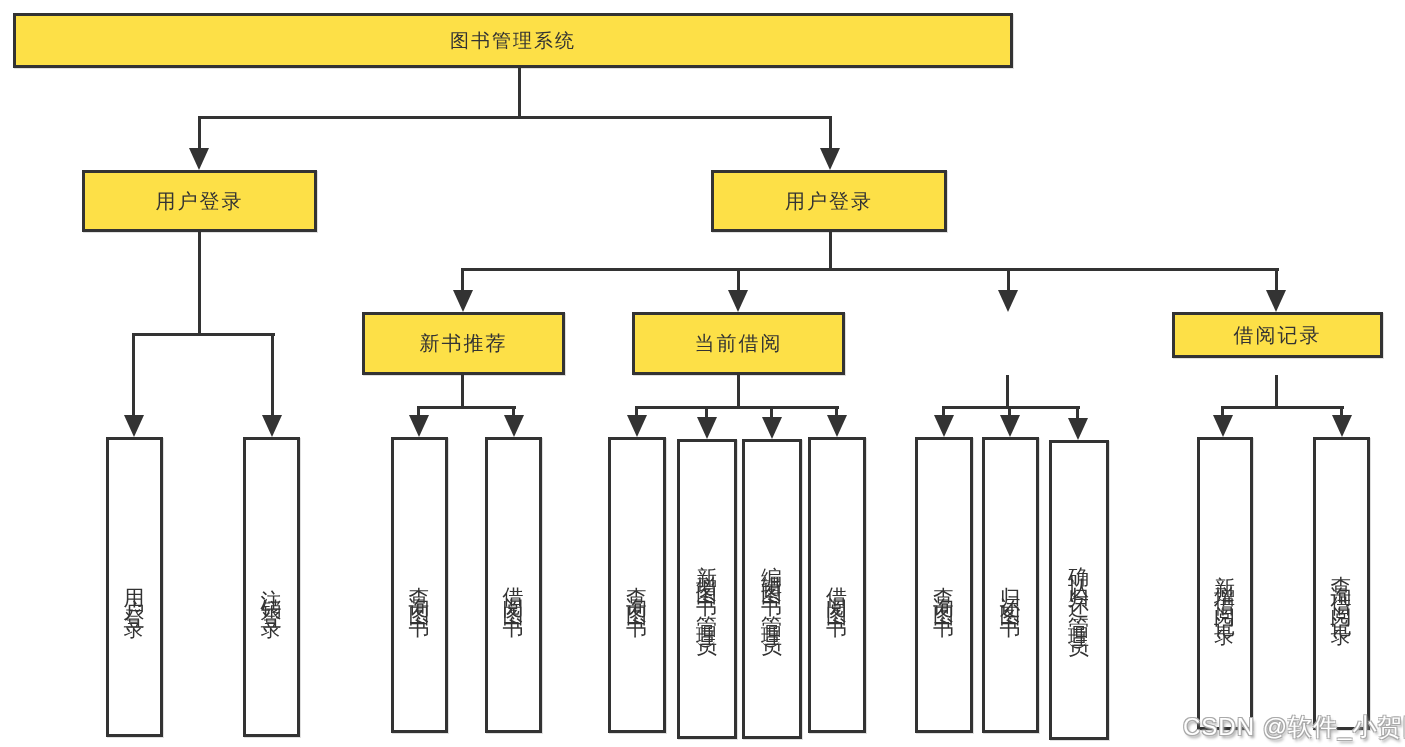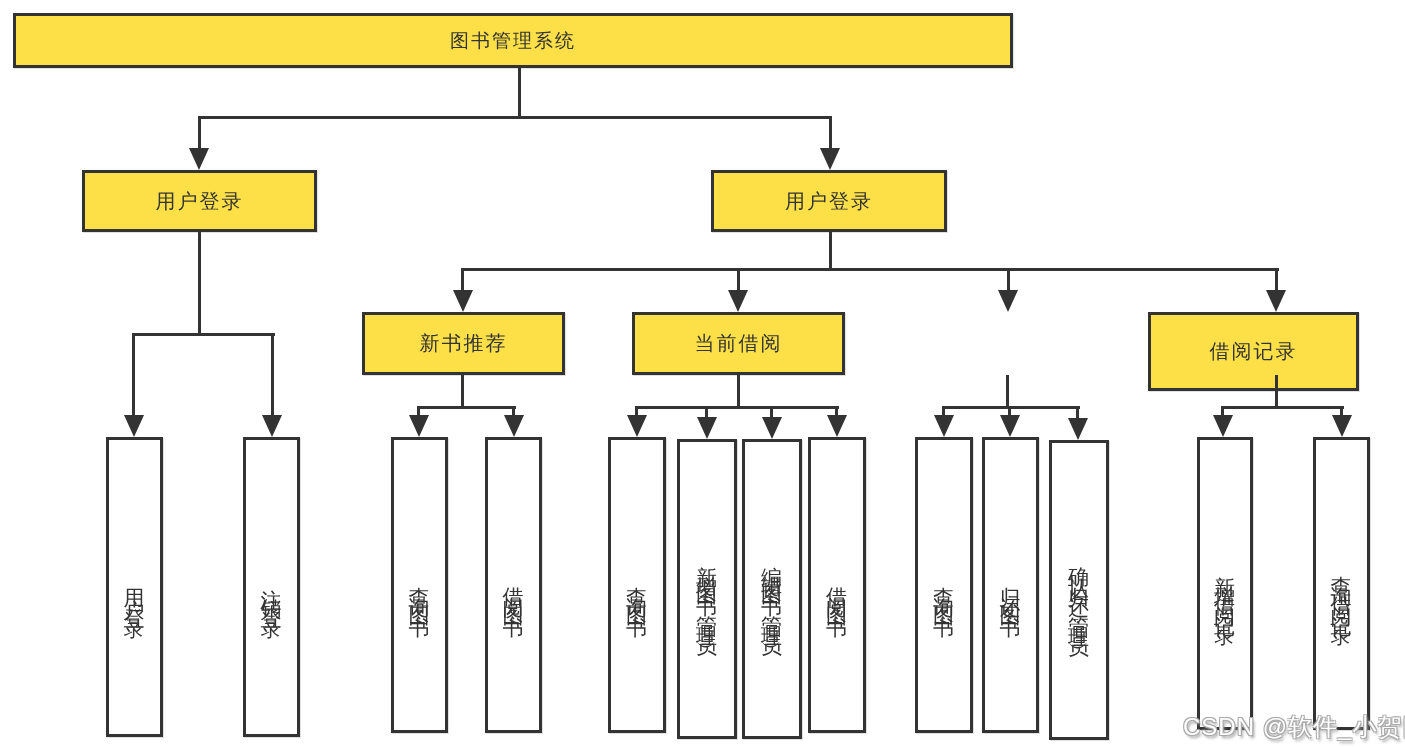--- a/index.html
+++ b/index.html
@@ -122,21 +122,21 @@
   <div class="arrow" style="left:998px; top:290px;"></div>
   <div class="vline" style="left:1275px; top:268px; height:26px;"></div>
   <div class="arrow" style="left:1266px; top:290px;"></div>
 
   <div class="box" style="left:362px; top:312px; width:203px; height:63px;">
     <span class="hlbl">新书推荐</span>
   </div>
   <div class="box" style="left:632px; top:312px; width:213px; height:63px;">
     <span class="hlbl">当前借阅</span>
   </div>
-  <div class="box" style="left:1148px; top:312px; width:211px; height:79px;">
+  <div class="box" style="left:1172px; top:312px; width:211px; height:46px;">
     <span class="hlbl">借阅记录</span>
   </div>
 
   <div class="vline" style="left:461px; top:375px; height:34px;"></div>
   <div class="hline" style="left:417px; top:406px; width:99px;"></div>
   <div class="vline" style="left:417px; top:406px; height:12px;"></div>
   <div class="arrow" style="left:409px; top:415px;"></div>
   <div class="vline" style="left:512px; top:406px; height:12px;"></div>
   <div class="arrow" style="left:504px; top:415px;"></div>
 

